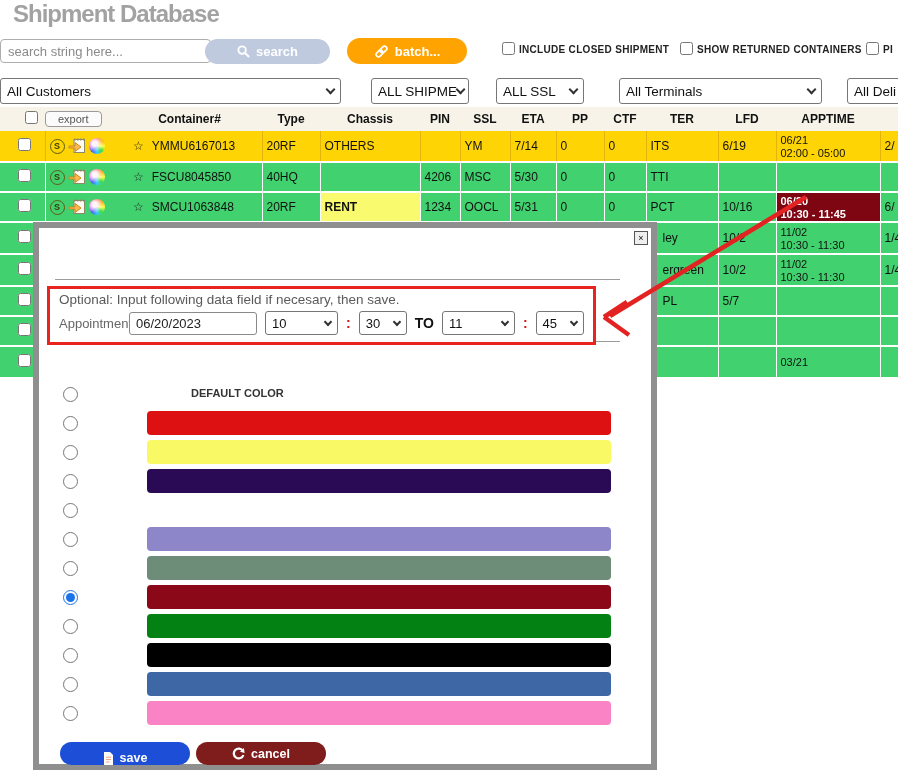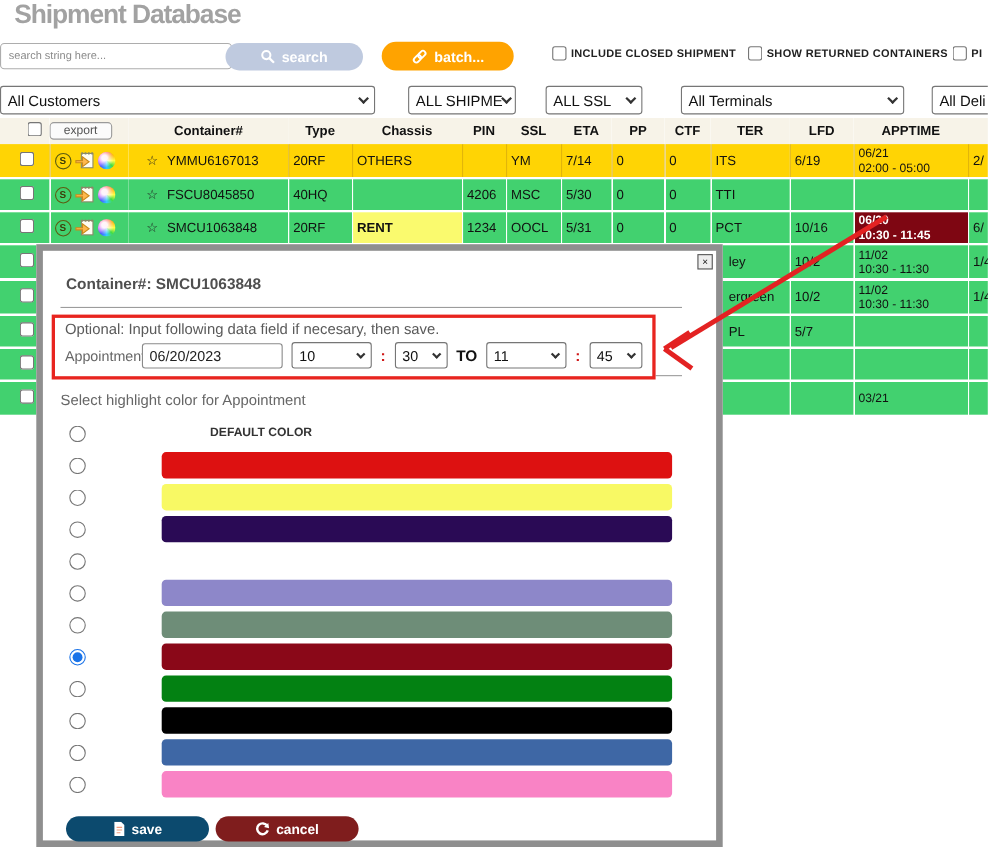--- a/index.html
+++ b/index.html
@@ -4,21 +4,21 @@
 <style>
   * { margin:0; padding:0; box-sizing:border-box; }
   html,body { width:898px; height:770px; overflow:hidden; background:#fff;
               font-family:"Liberation Sans", sans-serif; position:relative; }
 
   
   .page-title { position:absolute; left:13px; top:0; font-size:24px; font-weight:900;
                 color:#a2a2a2; letter-spacing:-1px; }
   .search-input { position:absolute; left:0; top:39px; width:211px; height:24px;
                   border:1px solid #adadad; border-radius:4px; padding-left:7px;
-                  font-size:10px; color:#be185d; }
+                  font-size:13px; color:#be185d; }
   .search-input::placeholder { color:#8a8a8a; }
   .btn { position:absolute; display:flex; align-items:center; justify-content:center;
          gap:6px; color:#fff; font-weight:bold; font-size:13px; border:none;
          border-radius:13px; cursor:pointer; }
   .btn-search { left:205px; top:39px; width:125px; height:25px; background:#bfcadf; }
   .btn-batch  { left:347px; top:38px; width:120px; height:26px; background:#ffa300; }
   .cbx { position:absolute; top:42px; display:flex; align-items:flex-start; gap:4px;
          font-size:10px; font-weight:bold; color:#222; letter-spacing:.3px; }
   .cbx input { width:13px; height:13px; margin-top:0; }
   .cbx span { padding-top:2px; }
@@ -93,21 +93,21 @@
   .swatch-row { position:relative; height:29px; }
   .swatch-row input { position:absolute; left:24px; top:7px; width:15px; height:15px;
                       accent-color:#1a73e8; }
   .swatch-bar { position:absolute; left:108px; top:2px; width:464px; height:24px;
                 border-radius:4px; }
   .swatch-default { position:absolute; left:152px; top:7px; font-size:11px;
                     font-weight:bold; color:#333; }
   .modal-btn { position:absolute; top:514px; height:23px; width:130px; border:none;
                border-radius:12px; color:#fff; font-weight:bold; font-size:12.5px;
                display:flex; align-items:center; justify-content:center; gap:6px; cursor:pointer; }
-  .btn-save   { left:21px;  background:#0c4a6e; }
+  .btn-save   { left:21px;  background:#1d4ed8;align-items:flex-end; }
   .btn-cancel { left:157px; background:#7f1d1d; }
 
   
   .anno { position:absolute; left:0; top:0; width:898px; height:770px;
           z-index:50; pointer-events:none; }
 </style>
 </head>
 <body>
 
 <div class="page-title">Shipment Database</div>
@@ -393,21 +393,20 @@
           <td></td>
           <td class="cell-appt">03/21</td>
           <td></td>
         </tr>
       </tbody>
   </table>
 </div>
 
 <div class="modal">
   <button class="modal-close">×</button>
-  <div class="modal-heading">Container#: SMCU1063848</div>
   <div class="mhr mhr1"></div>
   <div class="mhr mhr2"></div>
 
   <div class="optional-box">
     <div class="optional-text">Optional: Input following data field if necesary, then save.</div>
     <div class="appt-row">
       <span class="appt-label">Appointment</span>
       <input class="date-input" value="06/20/2023" style="">
       <div class="msel w-lg">
         <span>10</span>
@@ -424,21 +423,20 @@
         <span class="chev"></span>
       </div>
       <span class="colon">:</span>
       <div class="msel w-sm">
         <span>45</span>
         <span class="chev"></span>
       </div>
     </div>
   </div>
 
-  <div class="pick-label">Select highlight color for Appointment</div>
   <div class="swatches" id="swatches">
       <div class="swatch-row">
         <input type="radio" name="apptcolor" style="">
         <span class="swatch-default">DEFAULT COLOR</span>
       </div>
       <div class="swatch-row">
         <input type="radio" name="apptcolor" style="">
         <div class="swatch-bar" style="background: rgb(221, 17, 17);"></div>
       </div>
       <div class="swatch-row">

